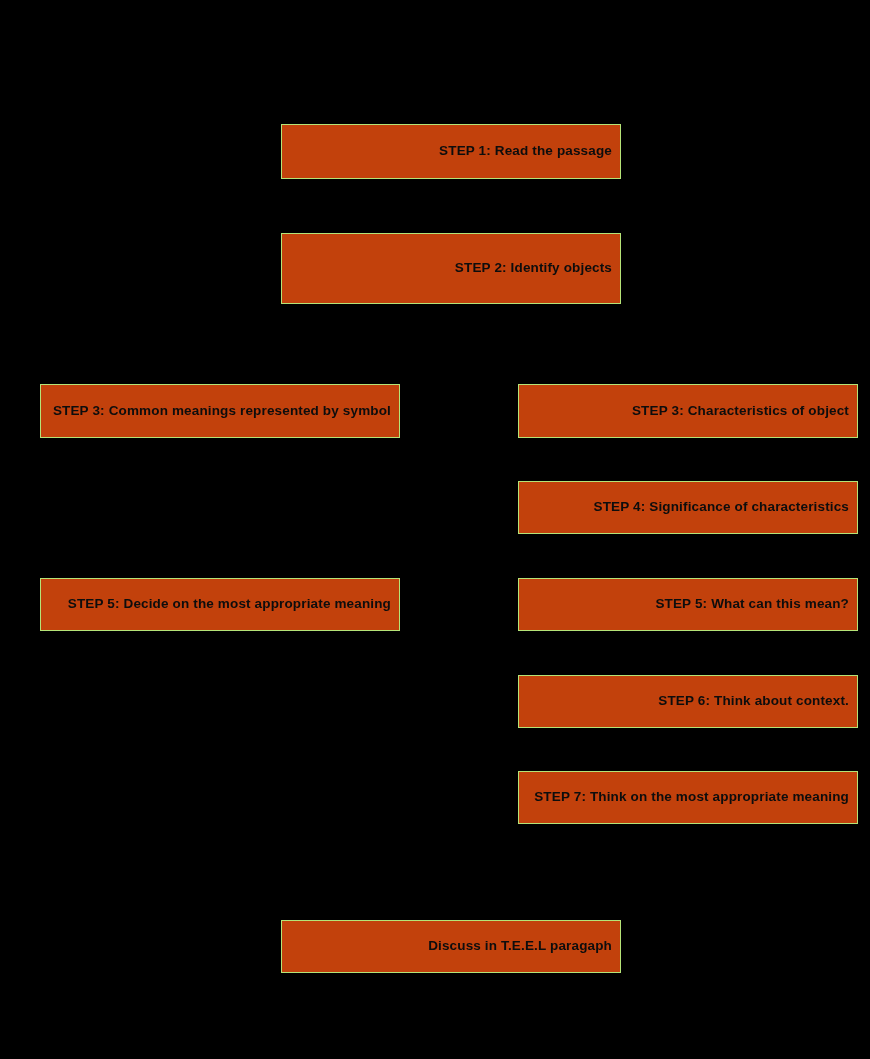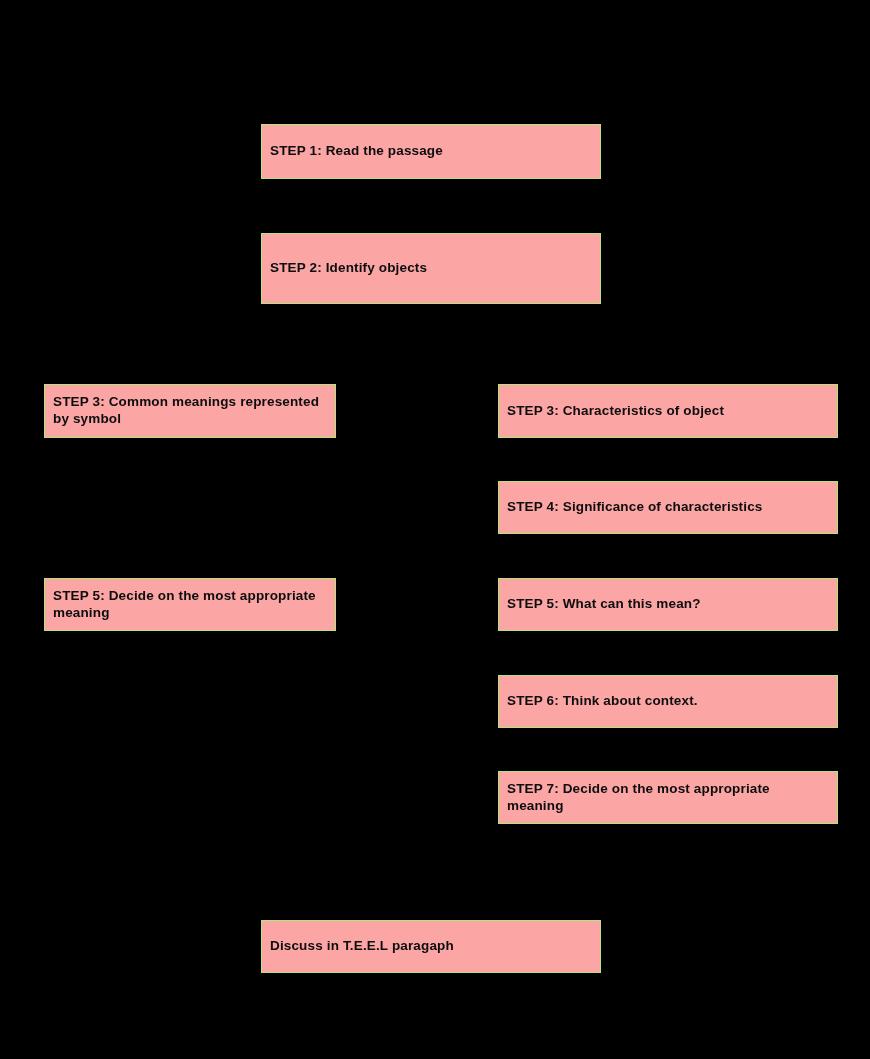--- a/index.html
+++ b/index.html
@@ -18,40 +18,41 @@
     position: absolute;
     left: 0;
     top: 0;
     width: 870px;
     height: 1059px;
     background: #000000;
   }
   .node {
     position: absolute;
     box-sizing: border-box;
-    background: #fca5a5;
+    background: #c2410c;
     border: 1px solid #b5e478;
     color: #0d0d0d;
     font-size: 13.5px;
     font-weight: bold;
     line-height: 1.25;
     display: flex;
     align-items: center;
     justify-content: center;
-    text-align: left;
+    text-align: right;
     padding: 4px 8px;
     letter-spacing: 0.15px;
+    margin-left: 20px;
   }
   .node-label {
     display: block;
     width: 100%;
   }
   
   .col-center { left: 261px; width: 340px; }
-  .col-left   { left: 44px;  width: 292px; }
+  .col-left   { left: 20px;  width: 360px; }
   .col-right  { left: 498px; width: 340px; }
 
   
   .row-a { top: 124px; height: 55px; }
   .row-b { top: 233px; height: 71px; }
   .row-c { top: 384px; height: 54px; }
   .row-d { top: 481px; height: 53px; }
   .row-e { top: 578px; height: 53px; }
   .row-f { top: 675px; height: 53px; }
   .row-g { top: 771px; height: 53px; }
@@ -89,20 +90,20 @@
 
   <div class="node col-right row-e">
     <span class="node-label">STEP 5: What can this mean?</span>
   </div>
 
   <div class="node col-right row-f">
     <span class="node-label">STEP 6: Think about context.</span>
   </div>
 
   <div class="node col-right row-g">
-    <span class="node-label">STEP 7: Decide on the most appropriate meaning</span>
+    <span class="node-label">STEP 7: Think on the most appropriate meaning</span>
   </div>
 
   <div class="node col-center row-h">
     <span class="node-label">Discuss in T.E.E.L paragaph</span>
   </div>
 
 </div>
 
 </body></html>

